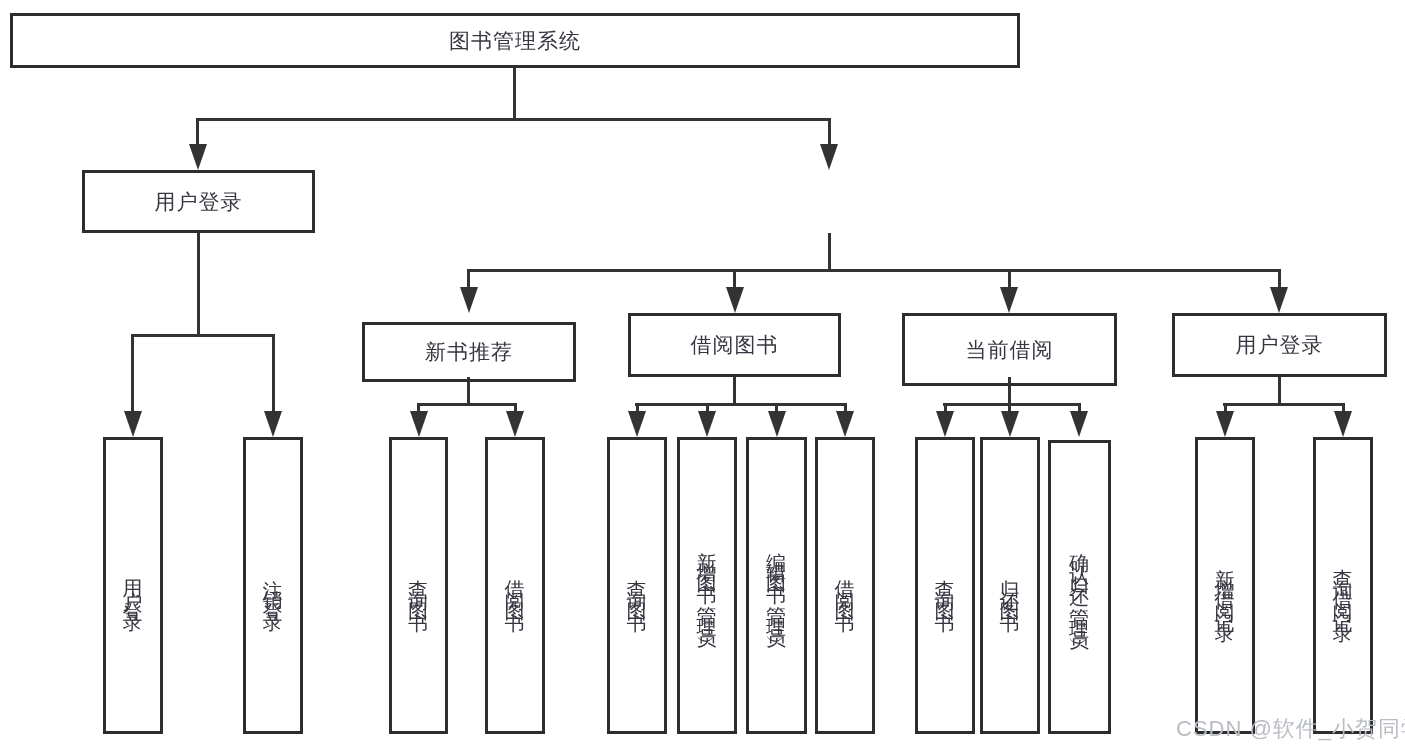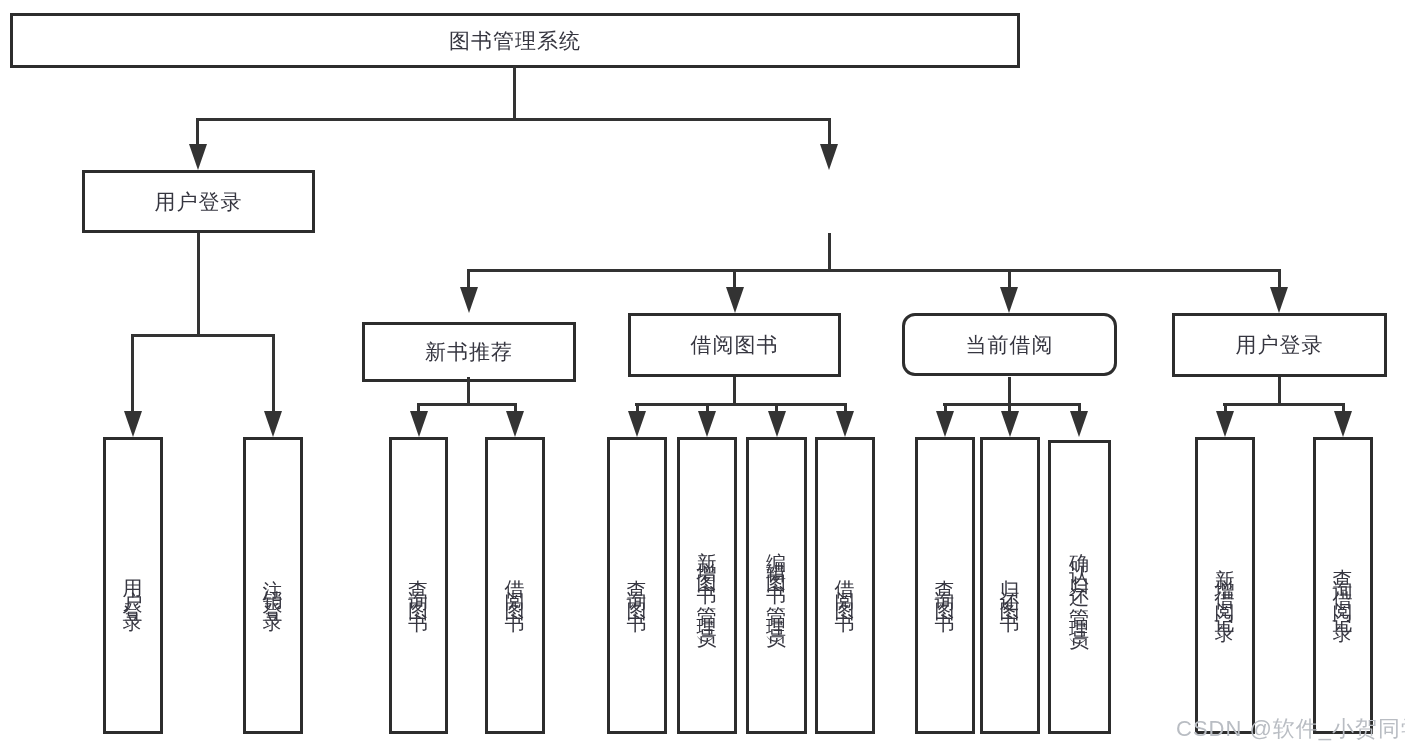--- a/index.html
+++ b/index.html
@@ -68,21 +68,21 @@
   <div class="ahead" style="left:1000px;top:287px;"></div>
   <div class="vline" style="left:1278px;top:269px;height:22px;"></div>
   <div class="ahead" style="left:1270px;top:287px;"></div>
 
   <div class="box" style="left:362px;top:322px;width:214px;height:60px;">
     <span>新书推荐</span>
   </div>
   <div class="box" style="left:628px;top:313px;width:213px;height:64px;">
     <span>借阅图书</span>
   </div>
-  <div class="box" style="left:902px;top:313px;width:215px;height:63px;border-radius:13px;">
+  <div class="box" style="left:902px;top:313px;width:215px;height:73px;">
     <span>当前借阅</span>
   </div>
   <div class="box" style="left:1172px;top:313px;width:215px;height:64px;">
     <span>用户登录</span>
   </div>
 
   <div class="vline" style="left:467px;top:377px;height:29px;"></div>
   <div class="hline" style="left:417px;top:403px;width:100px;"></div>
   <div class="vline" style="left:417px;top:403px;height:12px;"></div>
   <div class="ahead" style="left:410px;top:411px;"></div>

